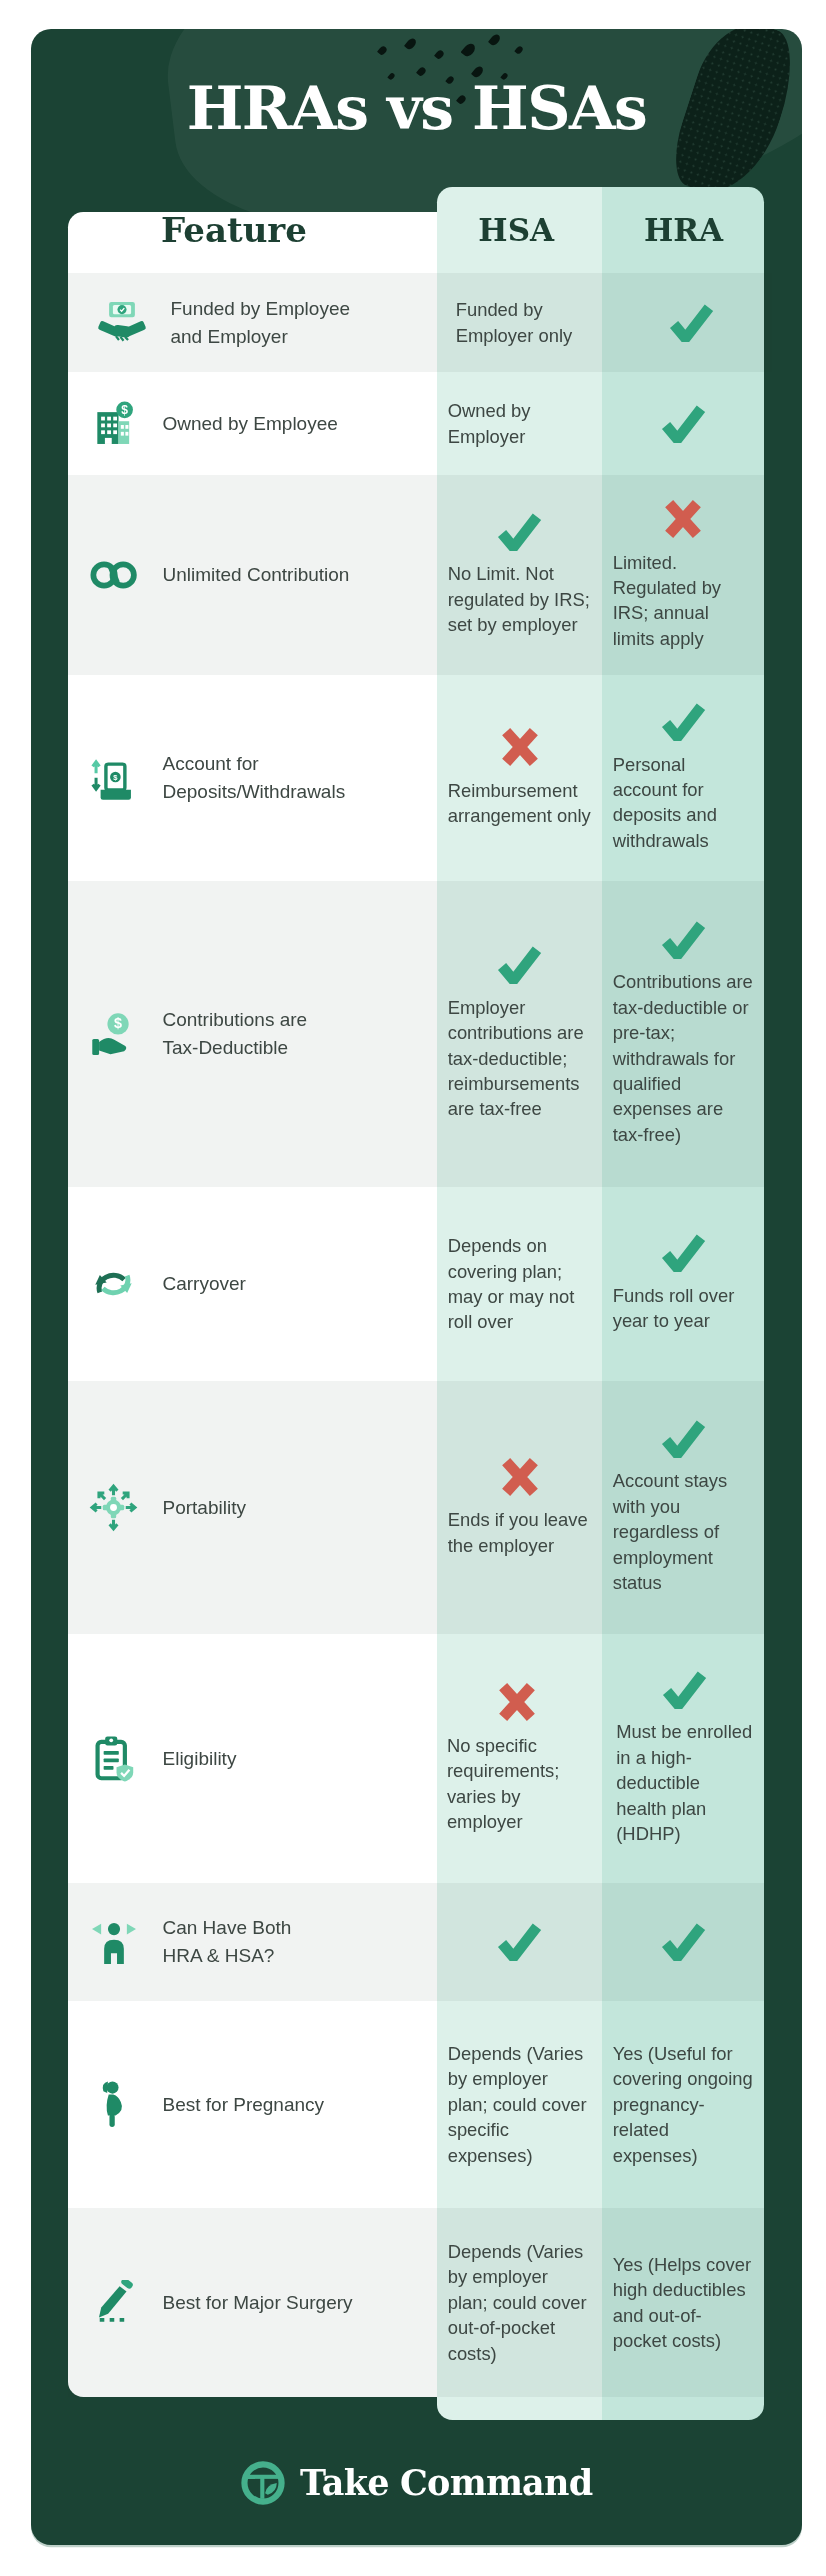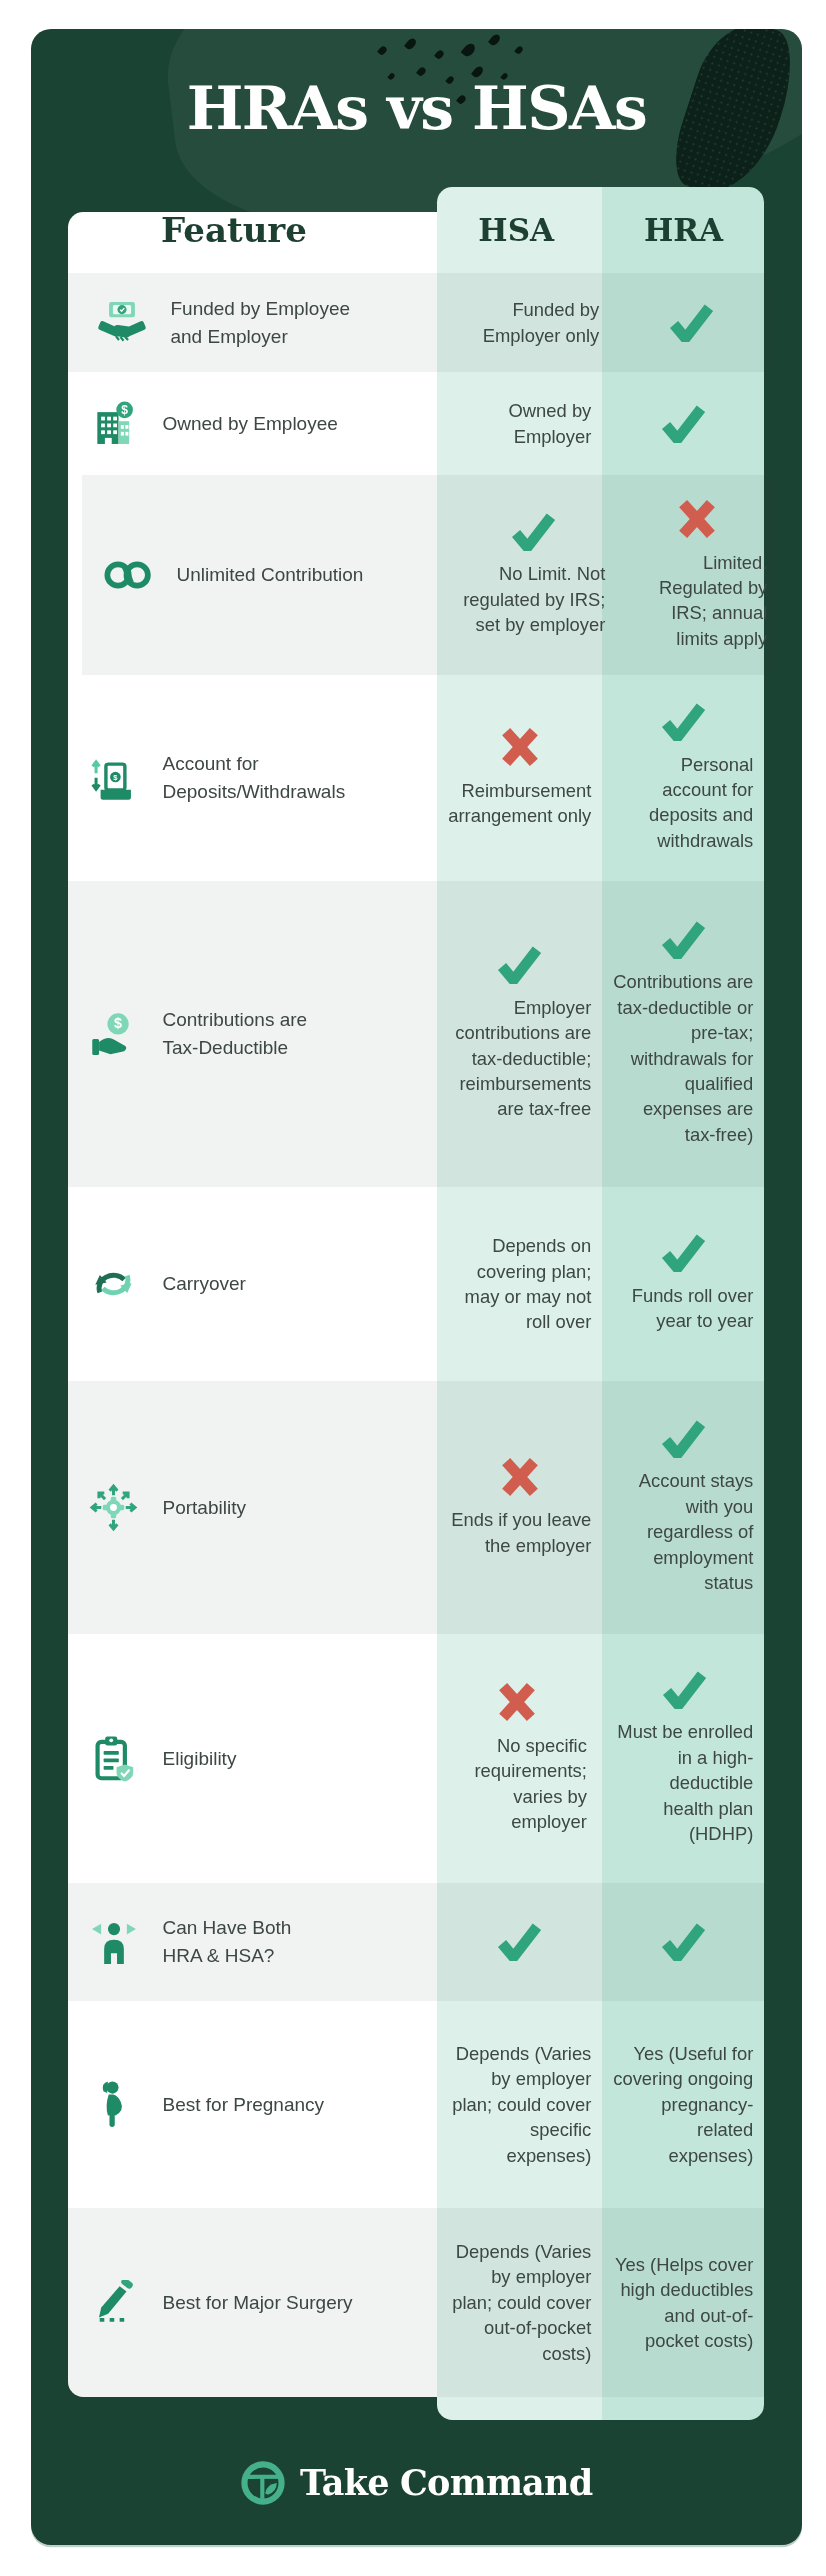--- a/index.html
+++ b/index.html
@@ -48,21 +48,21 @@
   .row.header-row{min-height:86px;gap:8px;}
   .cell{box-sizing:border-box;display:flex;flex-direction:column;align-items:center;justify-content:center;padding:10.7px 10.7px;}
   .cell-f{width:369px;flex-direction:row;justify-content:flex-start;padding-left:10.7px;}
   .cell-hra{width:165px;}
   .cell-hsa{width:162px;}
   .f-icon{width:70px;display:flex;align-items:center;justify-content:center;flex:none;}
   .f-label{
     margin-left:13.8px;color:#3d4743;font-size:19px;line-height:1.45;
     white-space:pre-line;max-width:252px;
   }
-  .cell-text{color:#3d4743;font-size:18.4px;line-height:1.38;text-align:right;max-width:144px;}
+  .cell-text{color:#3d4743;font-size:18.4px;line-height:1.38;text-align:left;max-width:144px;}
   .mark{display:block;margin-bottom:10.7px;line-height:0;}
   .mark svg{display:block;}
   .mark:last-child{margin-bottom:0;}
   .hdr-feature{
     justify-content:flex-start;padding-left:93px;
     font-family:"DejaVu Serif","Liberation Serif",serif;font-weight:bold;
     font-size:34px;color:#1d4033;align-items:center;display:flex;
   }
   .hdr-col{
     font-family:"DejaVu Serif","Liberation Serif",serif;font-weight:bold;
@@ -173,21 +173,21 @@
             <span class="cell-text">Owned by Employer</span>
           </div>
           <div class="cell cell-hsa">
             <span class="mark">
               <svg width="47" height="38" viewBox="0 0 62 50">
                 <path d="M8 27 L23 45 L54 5" stroke="#2fa47d" stroke-width="14" fill="none"></path>
               </svg>
             </span>
           </div>
         </div>
-        <div class="row striped" style="min-height: 200px; margin-left: 14px;">
+        <div class="row striped" style="min-height: 200px;">
           <div class="cell cell-f">
             <span class="f-icon">
               <svg width="52" height="34" viewBox="0 0 68 44">
                 <circle cx="21" cy="22" r="14" stroke="#1f8a66" stroke-width="7.5" fill="none"></circle>
                 <circle cx="46" cy="22" r="14" stroke="#1f8a66" stroke-width="7.5" fill="none"></circle>
                 <path d="M30 12 l8 20" stroke="#1f8a66" stroke-width="7.5"></path>
               </svg>
             </span>
             <span class="f-label">Unlimited Contribution</span>
           </div>

